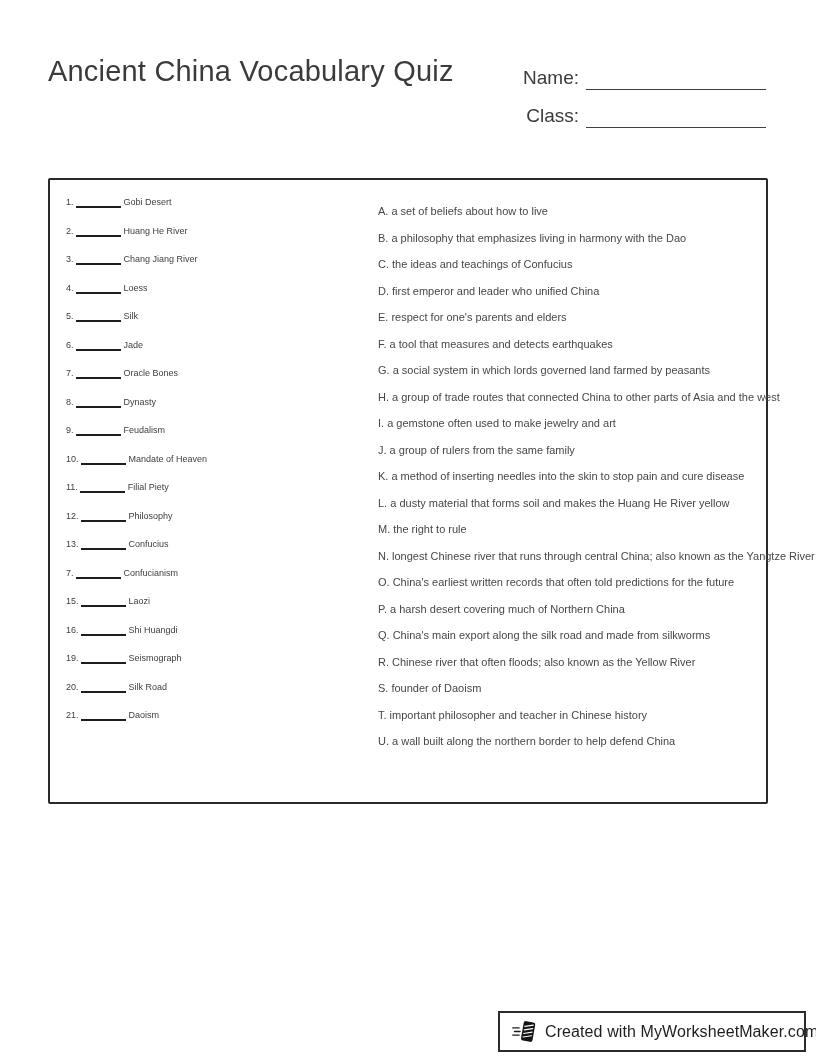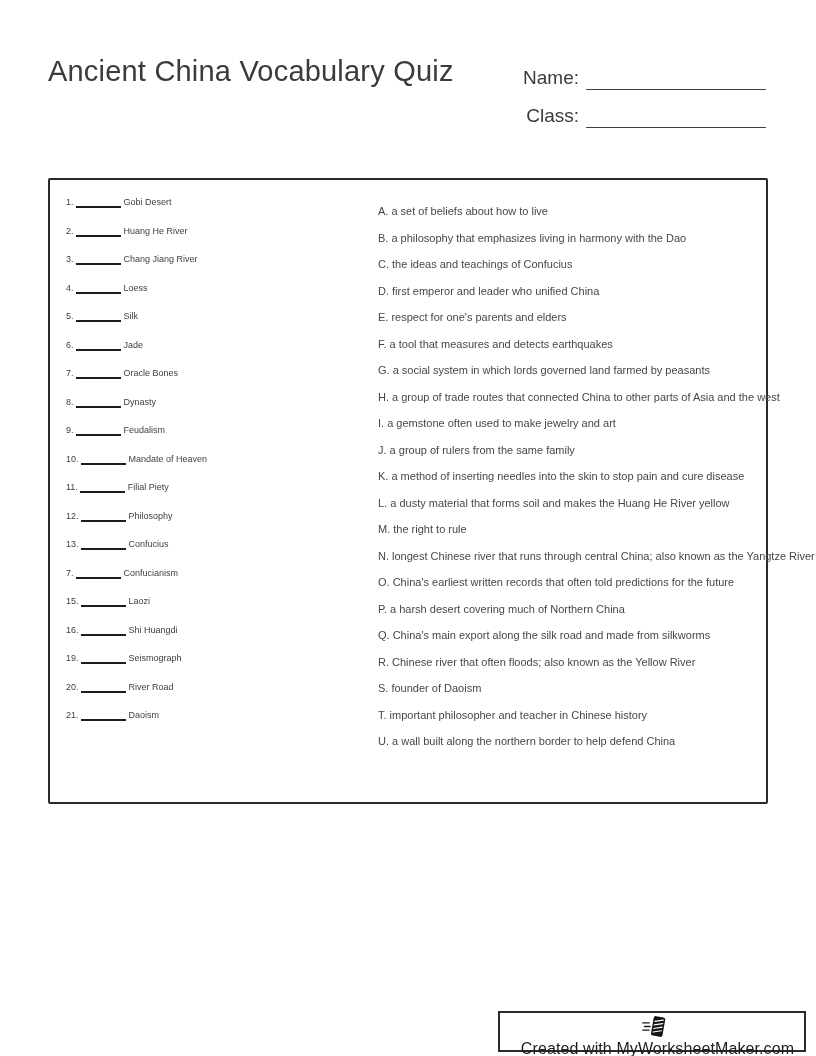--- a/index.html
+++ b/index.html
@@ -113,21 +113,20 @@
     left: 498px;
     top: 1003px;
     width: 308px;
     height: 41px;
     box-sizing: border-box;
     border: 2px solid #2b2b2b;
     background: #ffffff;
     display: flex;
     align-items: center;
     padding-left: 11px;
-    flex-direction: column;
   }
   .credit-icon { flex: none; margin-right: 7px; }
   .credit-text {
     font-size: 16px;
     color: #1e1e1e;
     letter-spacing: 0.1px;
     white-space: nowrap;
   }
 </style>
 </head>
@@ -250,21 +249,21 @@
 
   <li class="term-row">
     <span class="term-num">19.</span>
     <span class="answer-blank"></span>
     <span class="term-label">Seismograph</span>
   </li>
 
   <li class="term-row">
     <span class="term-num">20.</span>
     <span class="answer-blank"></span>
-    <span class="term-label">River Road</span>
+    <span class="term-label">Silk Road</span>
   </li>
 
   <li class="term-row">
     <span class="term-num">21.</span>
     <span class="answer-blank"></span>
     <span class="term-label">Daoism</span>
   </li>
 </ol>
     <ul class="defs" id="defs-list">
   <li class="def-row">

